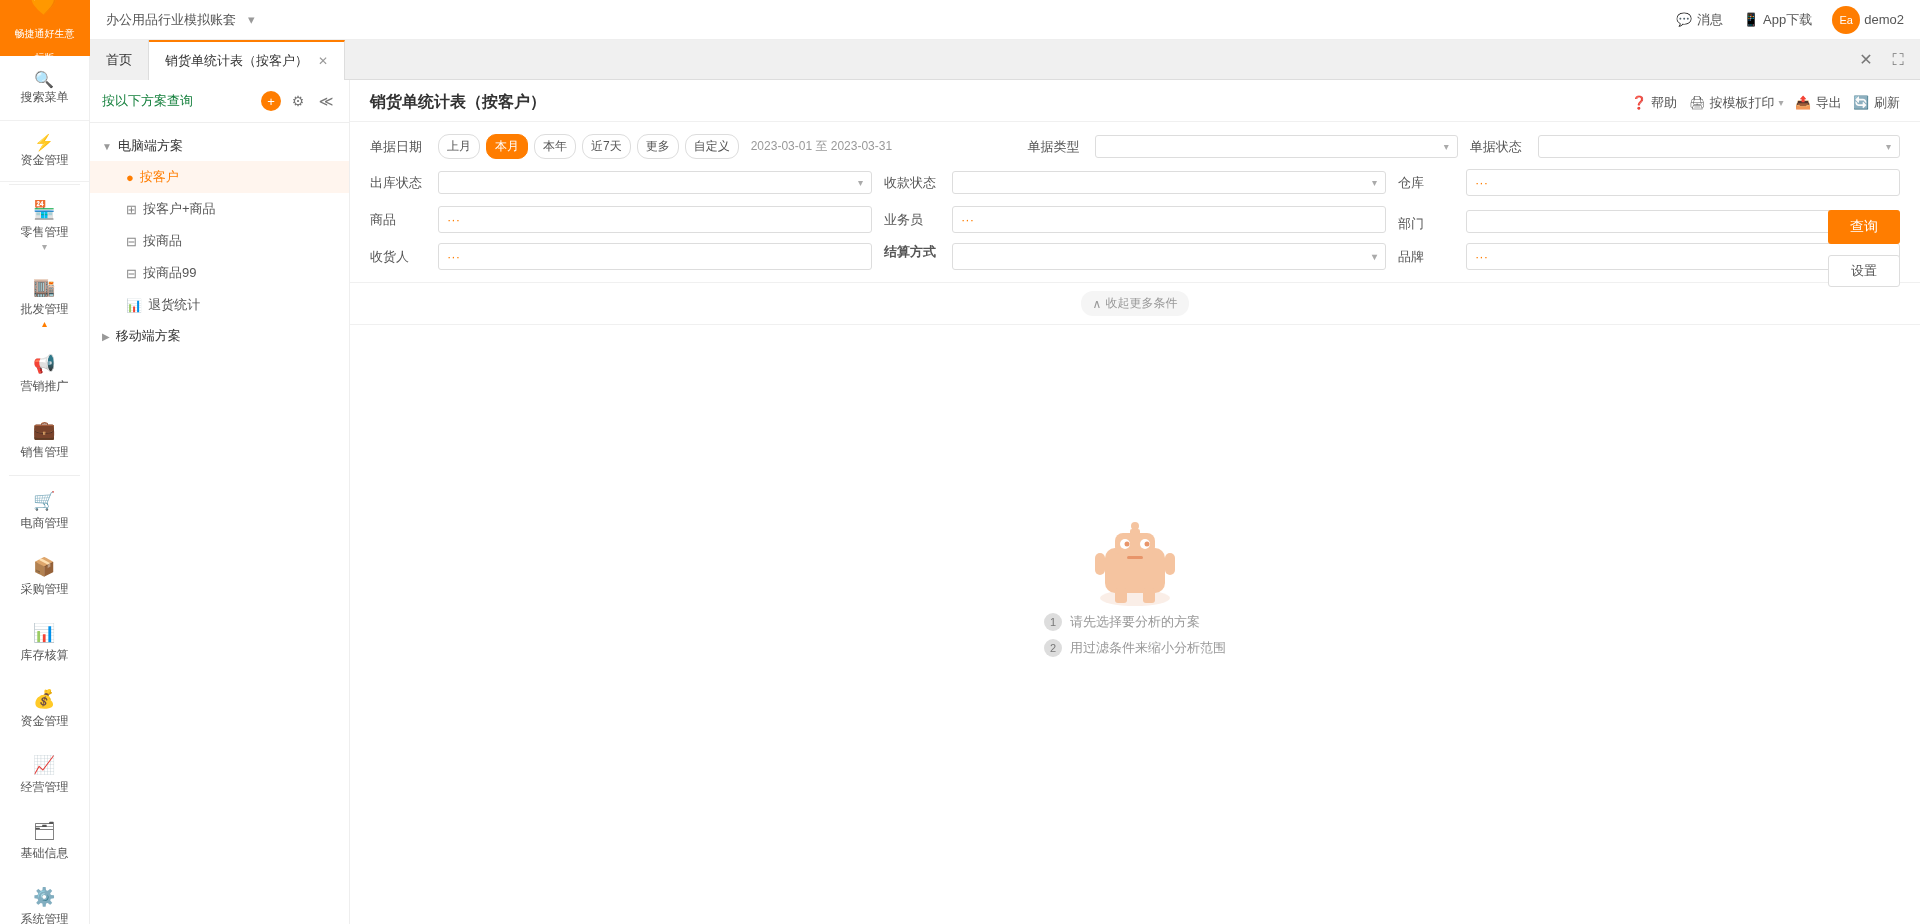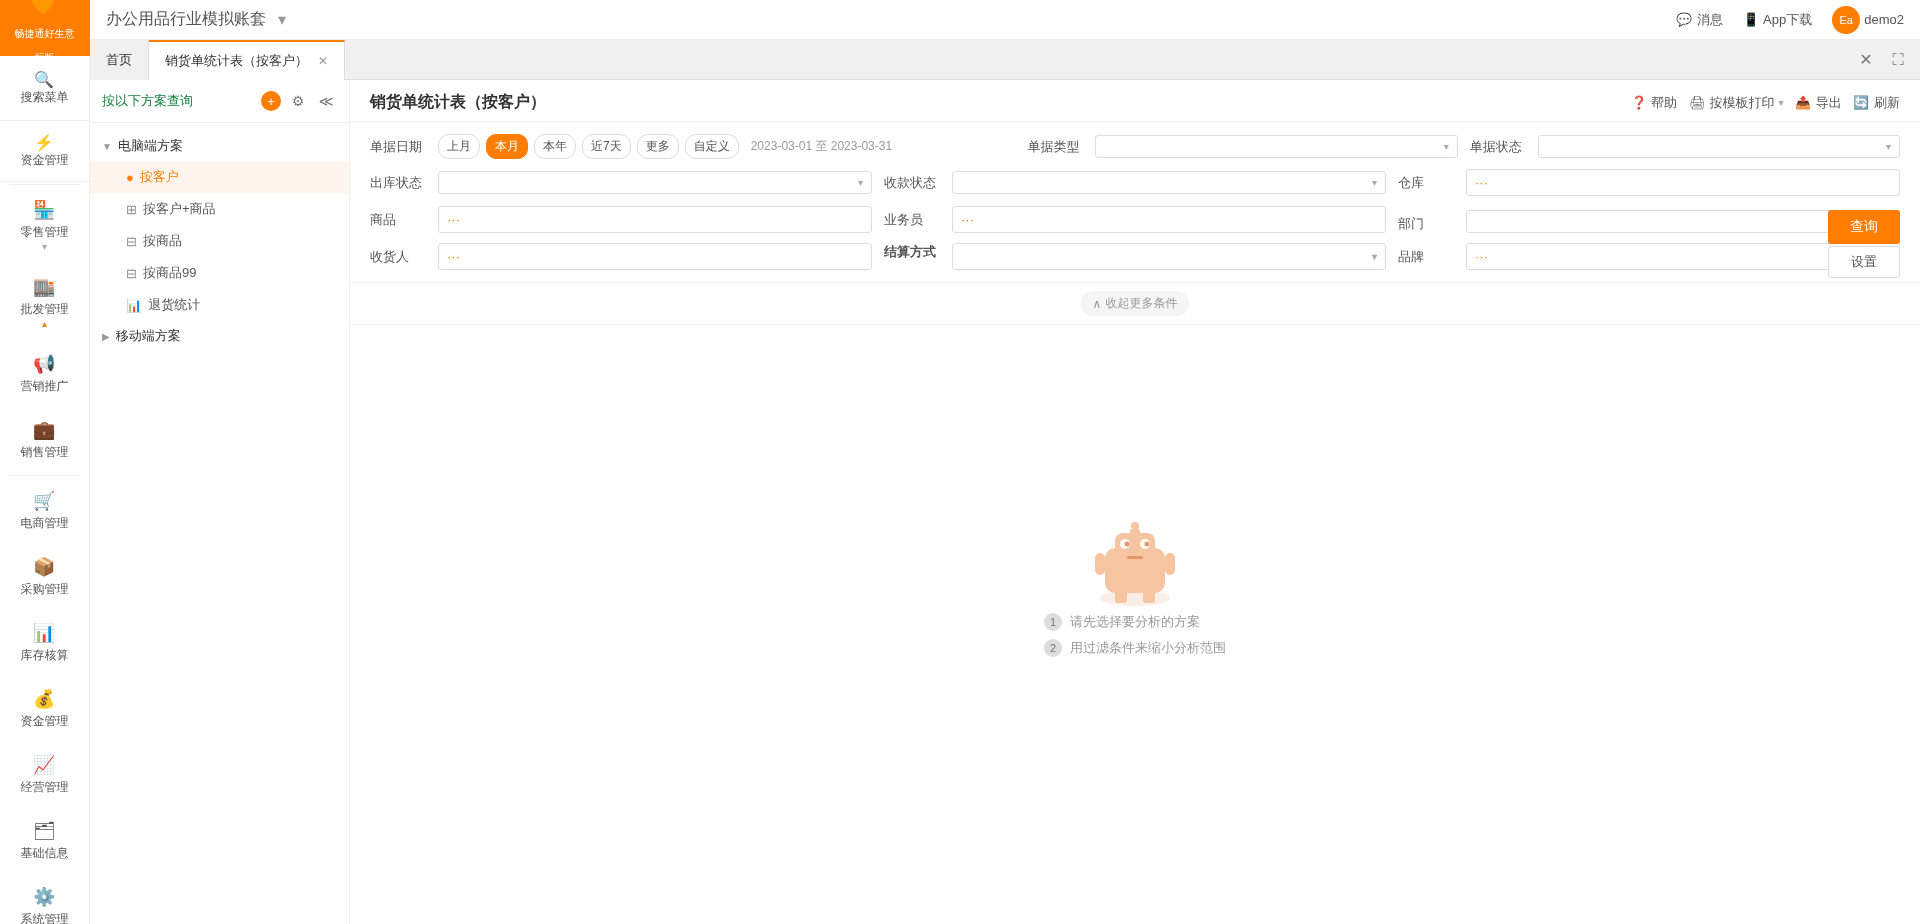--- a/index.html
+++ b/index.html
@@ -15,21 +15,21 @@
     .sidebar-item .icon { font-size: 18px; margin-bottom: 3px; }
     .sidebar-search { font-size: 12px; color: #555; padding: 14px 0; text-align: center; cursor: pointer; border-bottom: 1px solid #f0f0f0; width: 100%; }
     .sidebar-nav { font-size: 12px; color: #555; padding: 12px 0; text-align: center; cursor: pointer; border-bottom: 1px solid #f0f0f0; width: 100%; }
     .nav-divider { width: 80%; height: 1px; background: #eee; margin: 2px auto; }
 
     
     .main { flex: 1; display: flex; flex-direction: column; min-height: 924px; overflow: hidden; }
 
     
     .top-header { height: 40px; background: #fff; display: flex; align-items: center; justify-content: space-between; padding: 0 16px; border-bottom: 1px solid #eee; }
-    .top-header-left { display: flex; align-items: center; gap: 12px; font-size: 16px; color: #555; }
+    .top-header-left { display: flex; align-items: center; gap: 12px; font-size: 13px; color: #555; }
     .top-header-left span { color: #555; }
     .top-header-right { display: flex; align-items: center; gap: 20px; font-size: 13px; color: #555; }
     .header-btn { display: flex; align-items: center; gap: 4px; cursor: pointer; }
     .avatar { width: 28px; height: 28px; border-radius: 50%; background: #ff7d00; display: flex; align-items: center; justify-content: center; color: white; font-size: 11px; overflow: hidden; }
 
     
     .tab-bar { height: 40px; background: #f0f0f0; display: flex; align-items: center; padding: 0; border-bottom: 1px solid #ddd; }
     .tab-item { height: 40px; display: flex; align-items: center; padding: 16px 16px; cursor: pointer; font-size: 13px; color: #555; background: #f0f0f0; border-right: 1px solid #ddd; gap: 6px; }
     .tab-item.home { color: #333; }
     .tab-item.active { background: #fff; color: #333; border-top: 2px solid #ff7d00; border-bottom: none; }
@@ -72,21 +72,21 @@
     .date-btn.active { background: #ff7d00; color: white; border-color: #ff7d00; border-radius: 10px; }
     .date-range { font-size: 12px; color: #999; margin-left: 6px; }
 
     .full-select { width: 100%; display: flex; align-items: center; border: 1px solid #ddd; border-radius: 3px; padding: 5px 8px; cursor: pointer; background: #fff; justify-content: space-between; }
 
     
     .collapse-bar { display: flex; justify-content: center; align-items: center; padding: 8px 0; border-bottom: 1px solid #f0f0f0; }
     .collapse-btn { display: flex; align-items: center; gap: 4px; font-size: 12px; color: #999; cursor: pointer; padding: 4px 12px; border-radius: 12px; background: #f5f5f5; }
 
     
-    .query-btn-area { position: absolute; right: 20px; top: 130px; display: flex; flex-direction: column; gap: 2px; }
+    .query-btn-area { position: absolute; right: 20px; top: 130px; display: flex; flex-direction: column; gap: 11px; }
     .btn-query { background: #ff7d00; color: white; border: none; padding: 8px 22px; border-radius: 3px; font-size: 14px; cursor: pointer; font-weight: 500; }
     .btn-settings { background: #fff; color: #555; border: 1px solid #ddd; padding: 6px 18px; border-radius: 3px; font-size: 13px; cursor: pointer; }
 
     
     .empty-state { flex: 1; display: flex; flex-direction: column; align-items: center; justify-content: center; padding-bottom: 80px; }
     .empty-tips { display: flex; flex-direction: column; gap: 8px; }
     .empty-tip { display: flex; align-items: center; gap: 8px; font-size: 13px; color: #999; }
     .tip-num { width: 18px; height: 18px; border-radius: 50%; background: #ddd; display: flex; align-items: center; justify-content: center; font-size: 11px; color: #777; }
 
     

